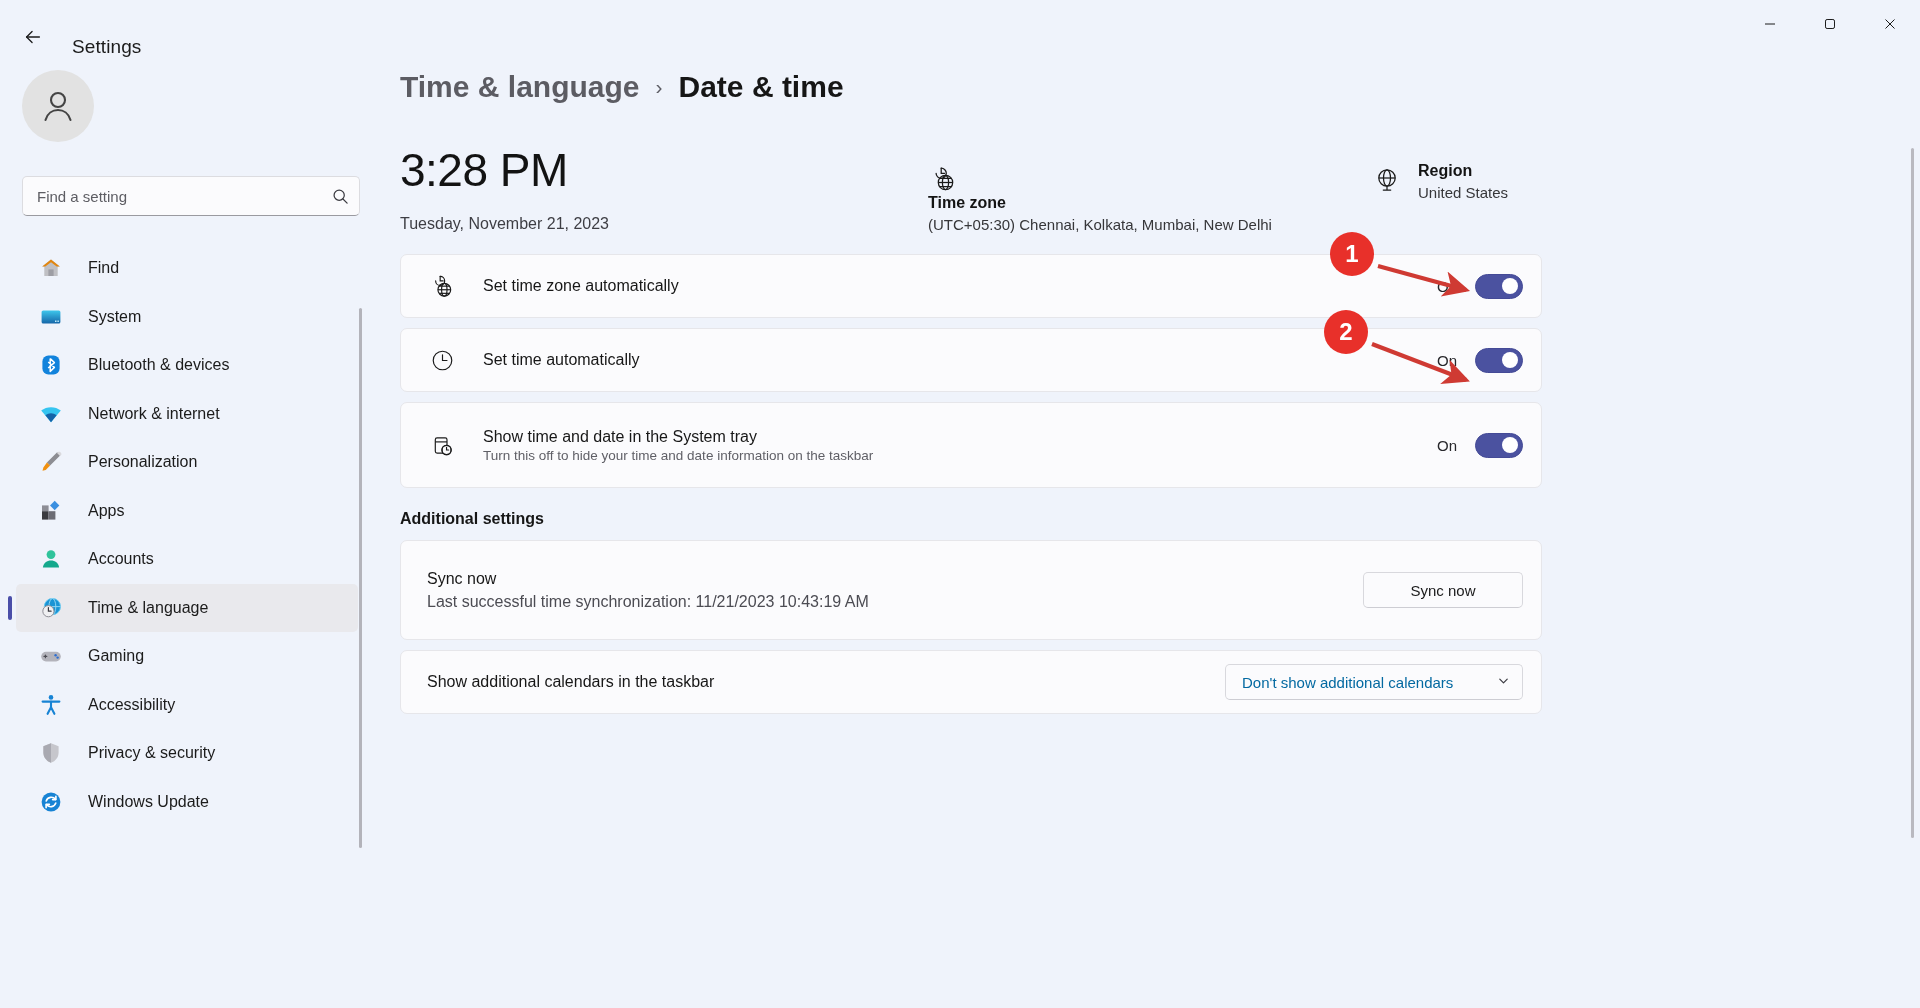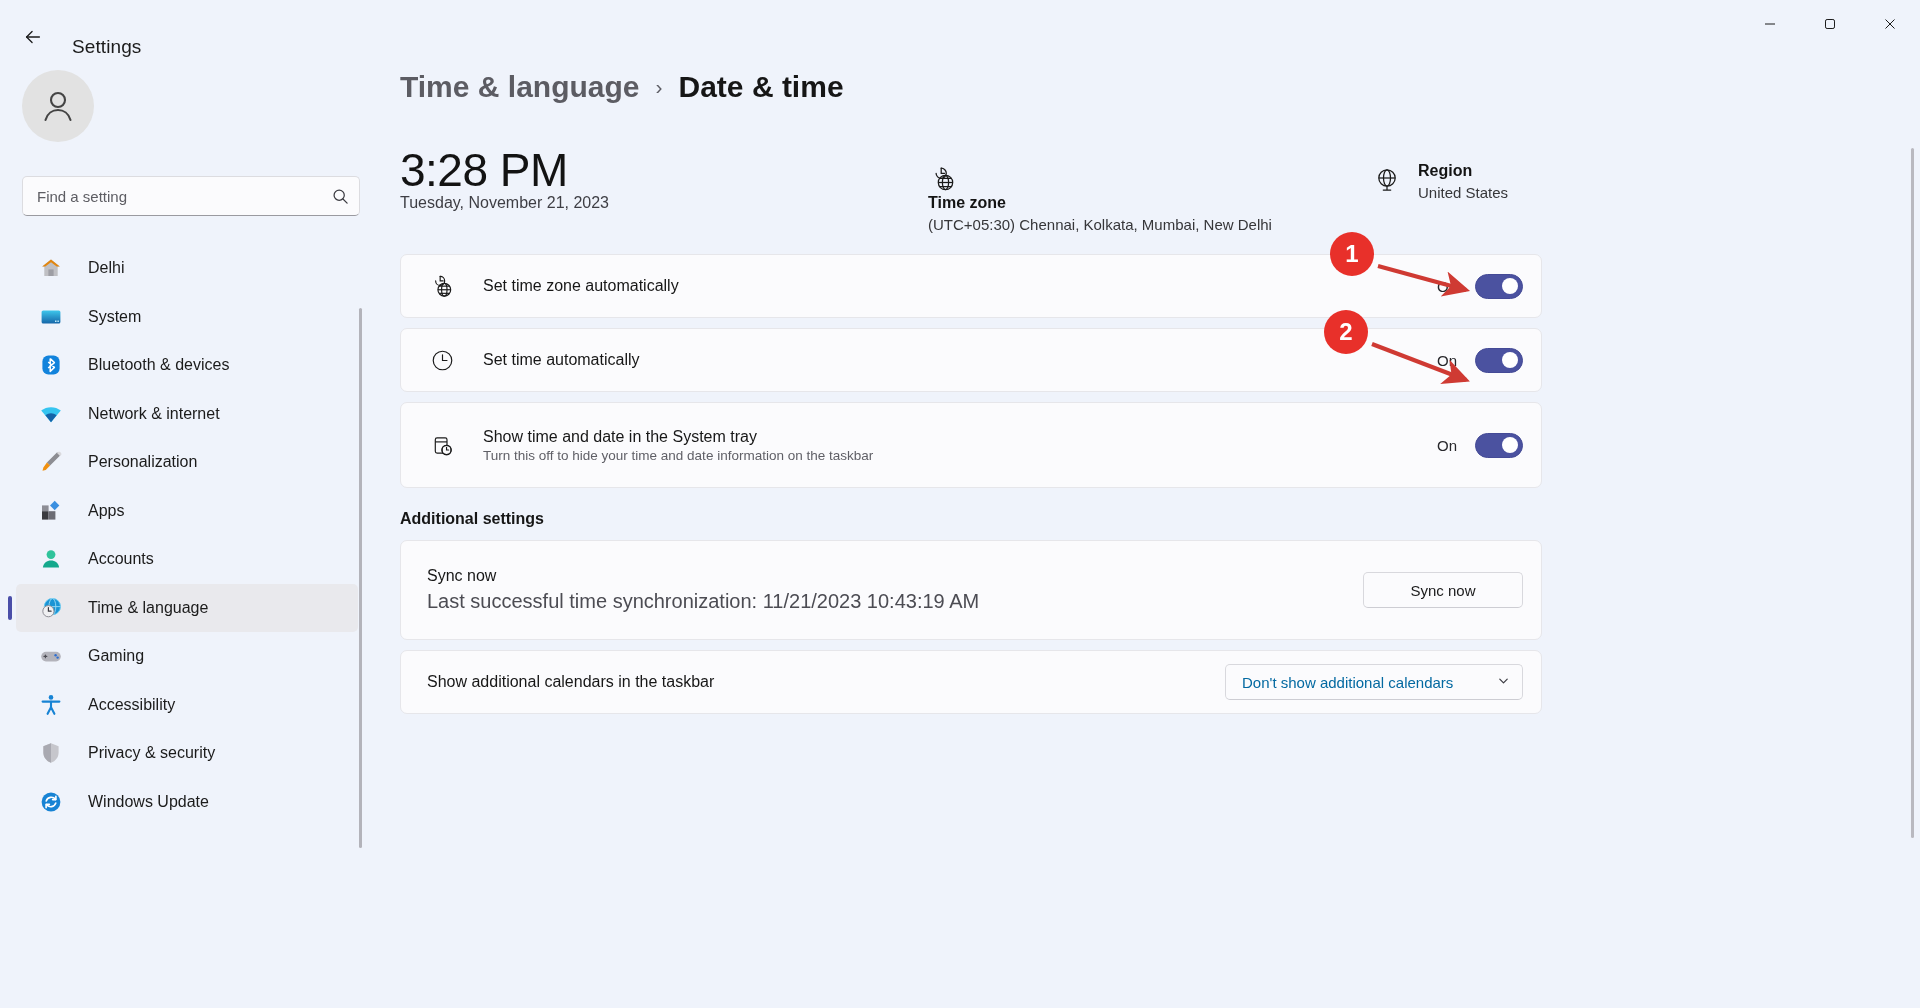--- a/index.html
+++ b/index.html
@@ -89,21 +89,21 @@
   }
   .breadcrumb {
     position: absolute; left: 28px; top: 12px; display: flex; align-items: center;
   }
   .crumb-parent { font-size: 30px; color: #5c5c63; font-weight: bold; }
   .crumb-sep { font-size: 21px; color: #5c5c63; margin: 0 16px; }
   .crumb-current { font-size: 30px; color: #161616; font-weight: bold; }
 
   .clock-block { position: absolute; left: 28px; top: 88px; }
   .clock-time { font-size: 46px; color: #131313; line-height: 1.05; letter-spacing: -0.5px; }
-  .clock-date { font-size: 16px; color: #3e3e44; margin-top: 0; }
+  .clock-date { font-size: 16px; color: #3e3e44; margin-top: 21px; }
 
   .hdr-info { position: absolute; top: 104px; display: flex; align-items: flex-start; }
   .hdr-tz { left: 556px; flex-direction: column; }
   .hdr-region { left: 1000px; }
   .hdr-ico { width: 30px; height: 30px; margin-right: 16px; margin-top: 2px; flex: none; }
   .hdr-title { font-size: 16px; font-weight: bold; color: #141414; }
   .hdr-sub { font-size: 15px; color: #363639; margin-top: 4px; white-space: nowrap; }
 
   
   .cards { position: absolute; left: 28px; top: 196px; width: 1142px; }
@@ -131,21 +131,21 @@
     width: 16px; height: 16px; border-radius: 50%; background: #ffffff;
   }
 
   .section-head {
     font-size: 16px; font-weight: bold; color: #161616;
     margin: 22px 0 12px 0;
   }
   .card.stack { align-items: center; padding: 0 18px 0 26px; }
   .sync-lines { flex: 1; padding: 4px 0; }
   .sync-title { font-size: 16px; color: #171717; }
-  .sync-line { font-size: 20px; color: #4c4c53; margin-top: 5px; }
+  .sync-line { font-size: 16px; color: #4c4c53; margin-top: 5px; }
   .btn {
     min-width: 160px; height: 36px; background: #fbfbfd;
     border: 1px solid #d8d8dd; border-bottom-color: #cdcdd3;
     border-radius: 5px; font-family: "Liberation Sans", sans-serif;
     font-size: 15px; color: #1b1b1b; cursor: pointer;
     display: flex; align-items: center; justify-content: center;
   }
   .dropdown {
     min-width: 298px; height: 36px; background: #fbfbfd;
     border: 1px solid #d8d8dd; border-bottom-color: #cdcdd3;
@@ -226,21 +226,21 @@
 
     <div class="nav" id="nav-list">
         <div class="nav-item">
           <span class="nav-ico">
             <svg width="24" height="24" viewBox="0 0 24 24">
               <path d="M12 3.6 3.2 10.6h2.1V20h13.4v-9.4h2.1z" fill="#c0c0c4"></path>
               <path d="M12 3.6 3.2 10.6h3.1L12 6.3l5.7 4.3h3.1z" fill="#e2860f"></path>
               <rect x="9.4" y="13.4" width="5.2" height="6.6" fill="#9e9ea4"></rect>
             </svg>
           </span>
-          <span class="nav-label">Delhi</span>
+          <span class="nav-label">Find</span>
         </div>
         <div class="nav-item">
           <span class="nav-ico">
             <svg width="24" height="24" viewBox="0 0 24 24">
               <defs>
                 <linearGradient id="g-sys" x1="0" y1="0" x2="0" y2="1">
                   <stop offset="0" stop-color="#3ec7ec"></stop>
                   <stop offset="1" stop-color="#1565a8"></stop>
                 </linearGradient>
               </defs>

